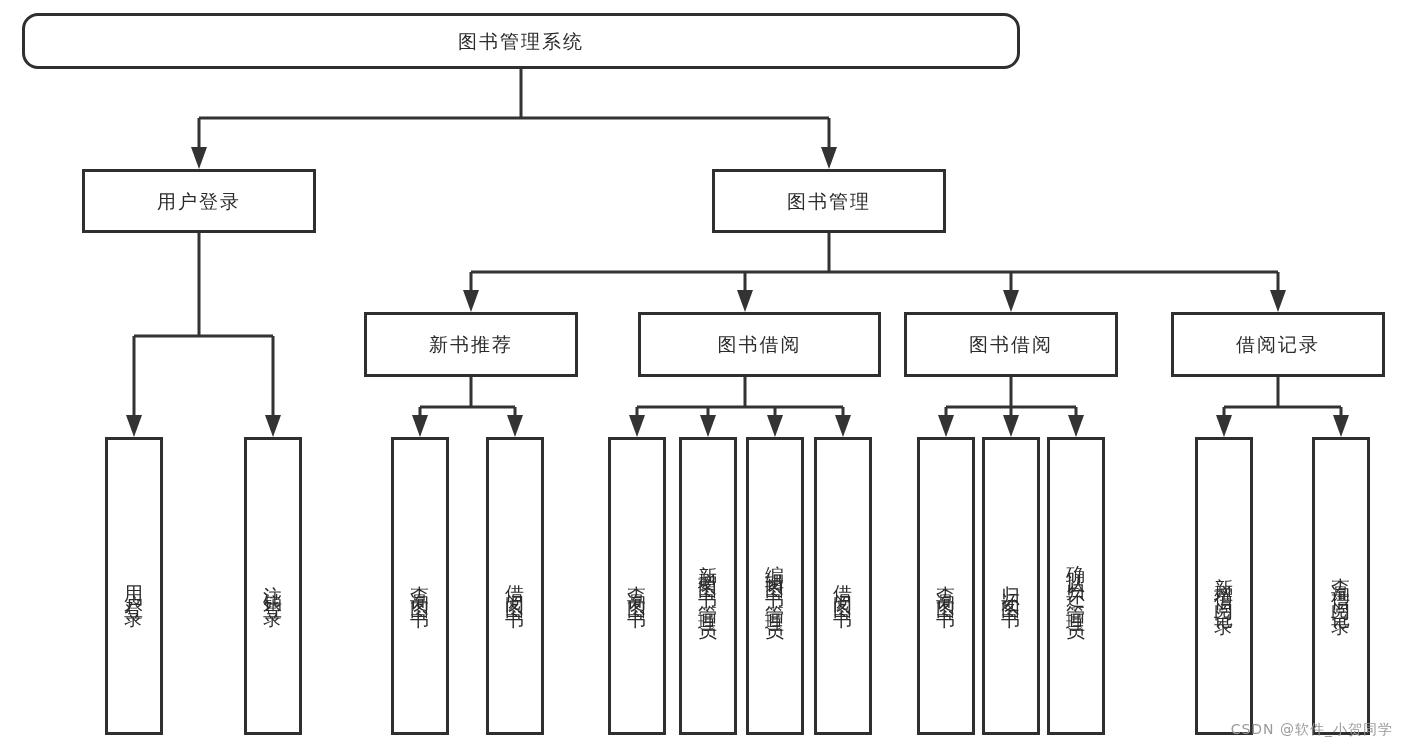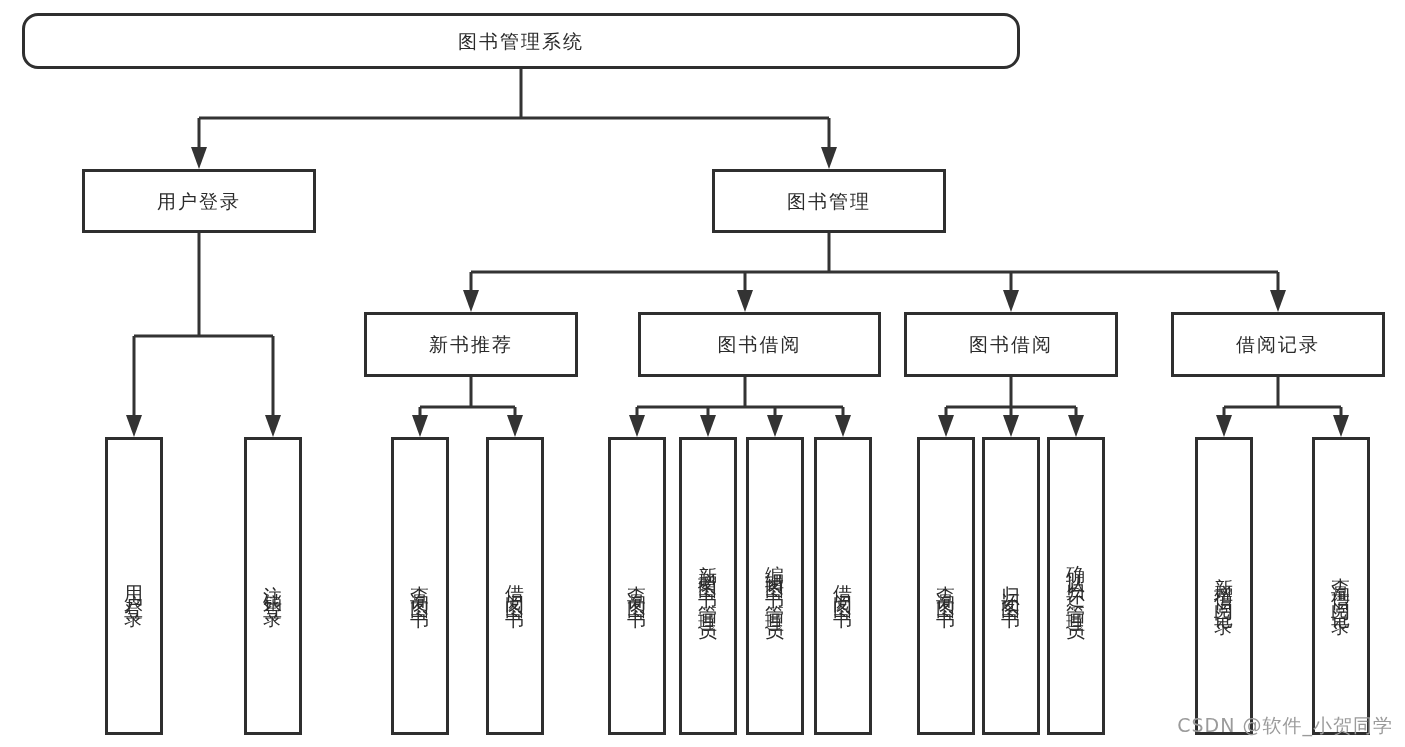--- a/index.html
+++ b/index.html
@@ -37,21 +37,21 @@
   .box.v span{
     writing-mode:vertical-rl;
     text-orientation:mixed;
     letter-spacing:8px;
     white-space:nowrap;
   }
   .watermark{
     position:absolute;
     right:12px;bottom:8px;
     color:var(--watermark);
-    font-size:19px;
+    font-size:14px;
     letter-spacing:1px;
   }
 </style>
 </head>
 <body>
 
 <div class="canvas">
 
   <svg class="connectors" viewBox="0 0 1405 747" aria-hidden="true">
 

